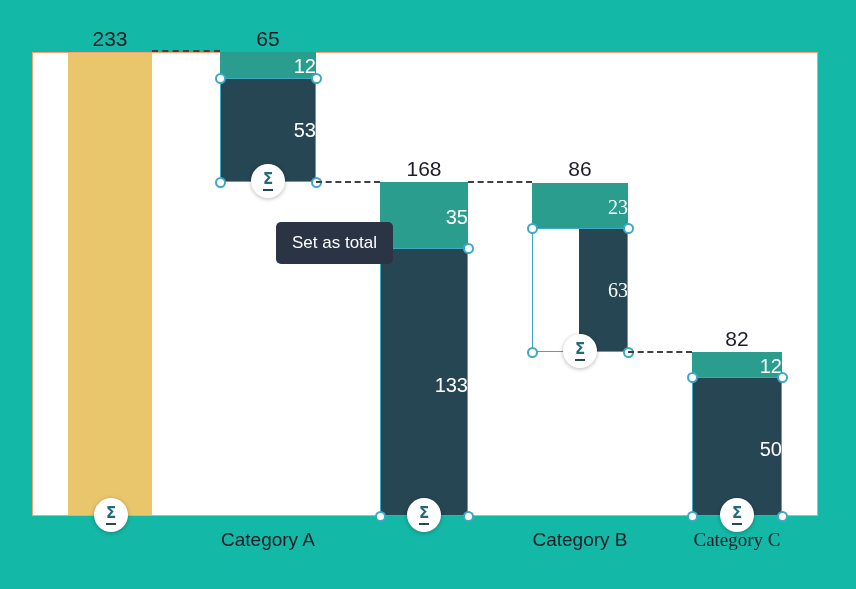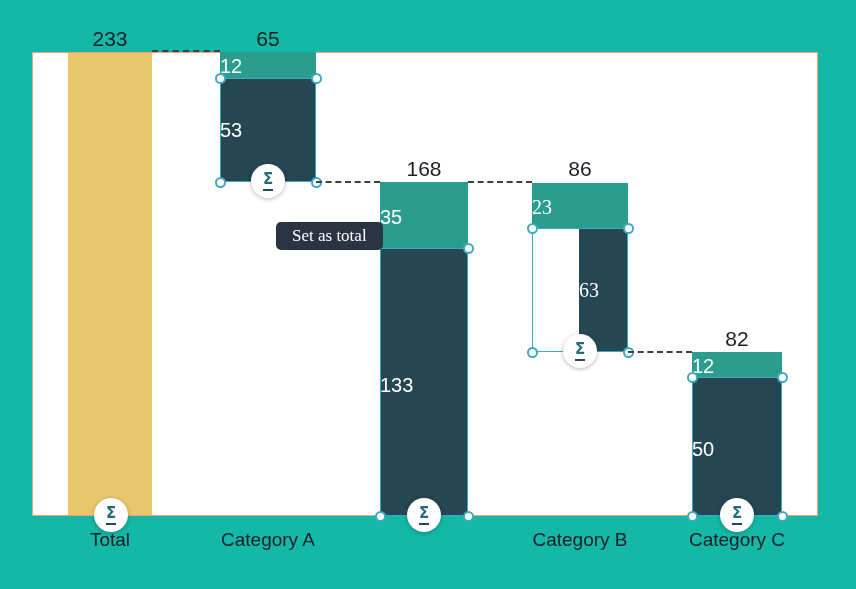--- a/index.html
+++ b/index.html
@@ -32,21 +32,21 @@
   .seg {
     position: absolute;
     left: 0; right: 0;
   }
   .seg.delta { background: #2A9D8F; }
   .seg.base  { background: #264653; }
 
   .seg-label {
     position: absolute;
     left: 0; right: 0;
-    text-align: left;
+    text-align: right;
     color: #ffffff;
     font-size: 20px;
     line-height: 1;
   }
 
   
   .total-bar {
     position: absolute;
     background: #E9C66B;
   }
@@ -105,25 +105,24 @@
     padding-bottom: 2px;
     font-family: "DejaVu Sans", sans-serif;
   }
 
   
   .tooltip {
     position: absolute;
     background: #2B3445;
     color: #ffffff;
     font-size: 17px;
-    padding: 4px 16px;
+    padding: 11px 16px;
     border-radius: 5px;
     white-space: nowrap;
     line-height: 1.2;
-    font-family: Liberation Serif, serif;
   }
 
   
   .axis-label {
     position: absolute;
     text-align: center;
     color: #1d1d27;
     font-size: 19px;
     line-height: 1;
     white-space: nowrap;
@@ -230,21 +229,20 @@
   <div class="handle" style="left:782px; top:377px;"></div>
   <div class="handle" style="left:692px; top:516px;"></div>
   <div class="handle" style="left:782px; top:516px;"></div>
 
   <div class="sigma-btn" style="left:737px; top:515px;">
     <span class="glyph">Σ</span>
   </div>
 
   <div class="tooltip" style="left:276px; top:222px;">Set as total</div>
 
-  <div class="axis-label" style="left:40px; top:530px; width:140px;">Total</div>
 
   <div class="axis-label" style="left:198px; top:530px; width:140px;">Category A</div>
 
   <div class="axis-label" style="left:510px; top:530px; width:140px;">Category B</div>
 
-  <div class="axis-label" style="left:667px; top:530px; width:140px;">Category C</div>
+  <div class="axis-label" style="left:667px; top:530px; width:140px;font-family:Liberation Serif, serif;">Category C</div>
 
 </div>
 
 </body></html>

